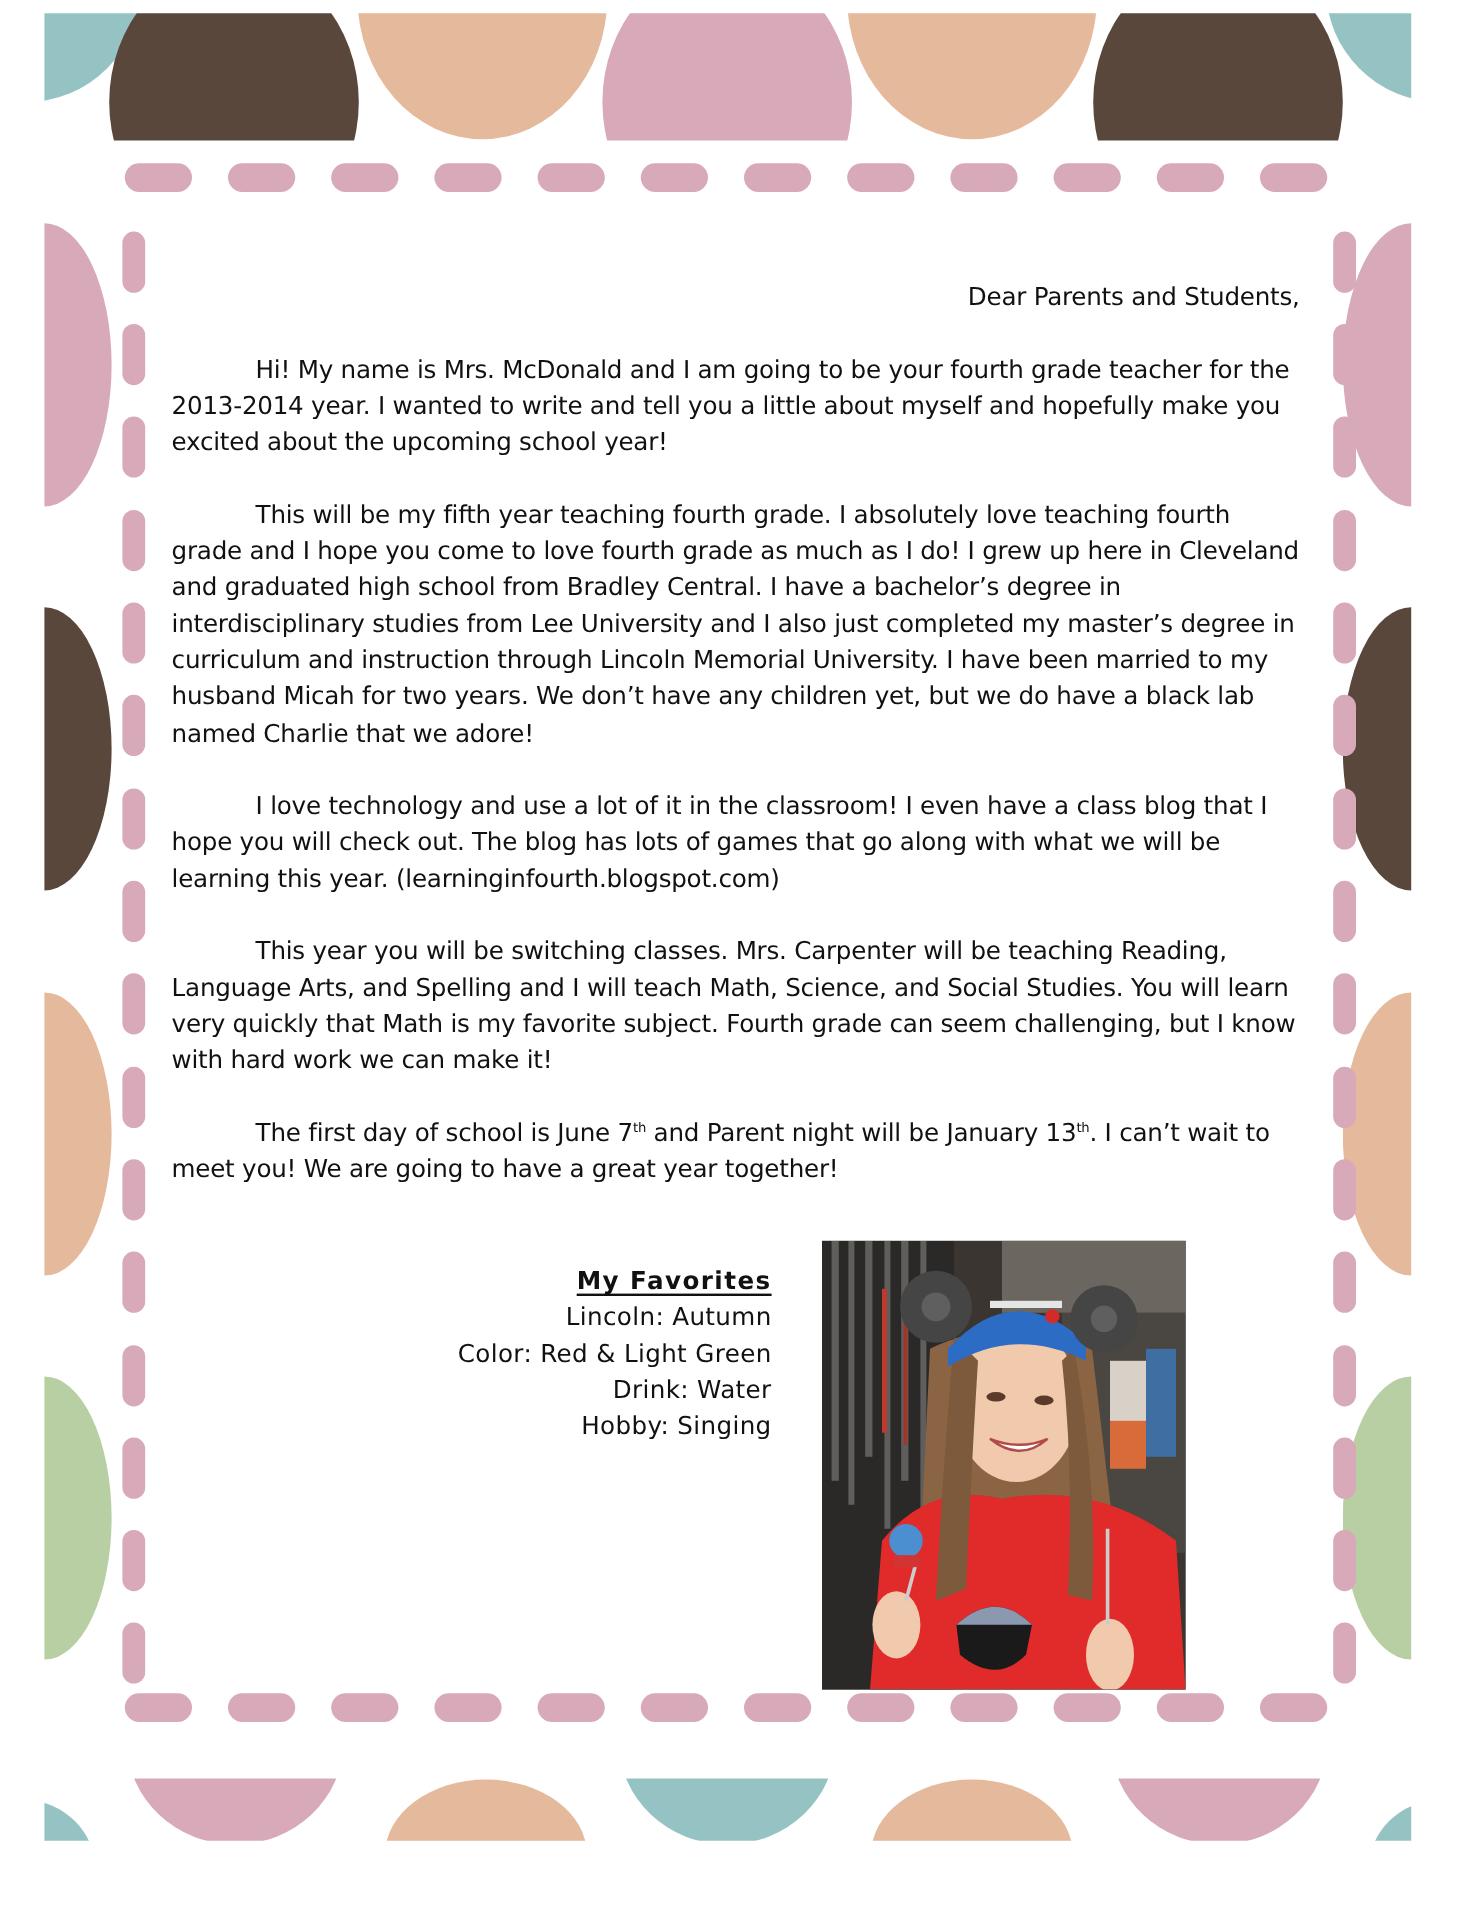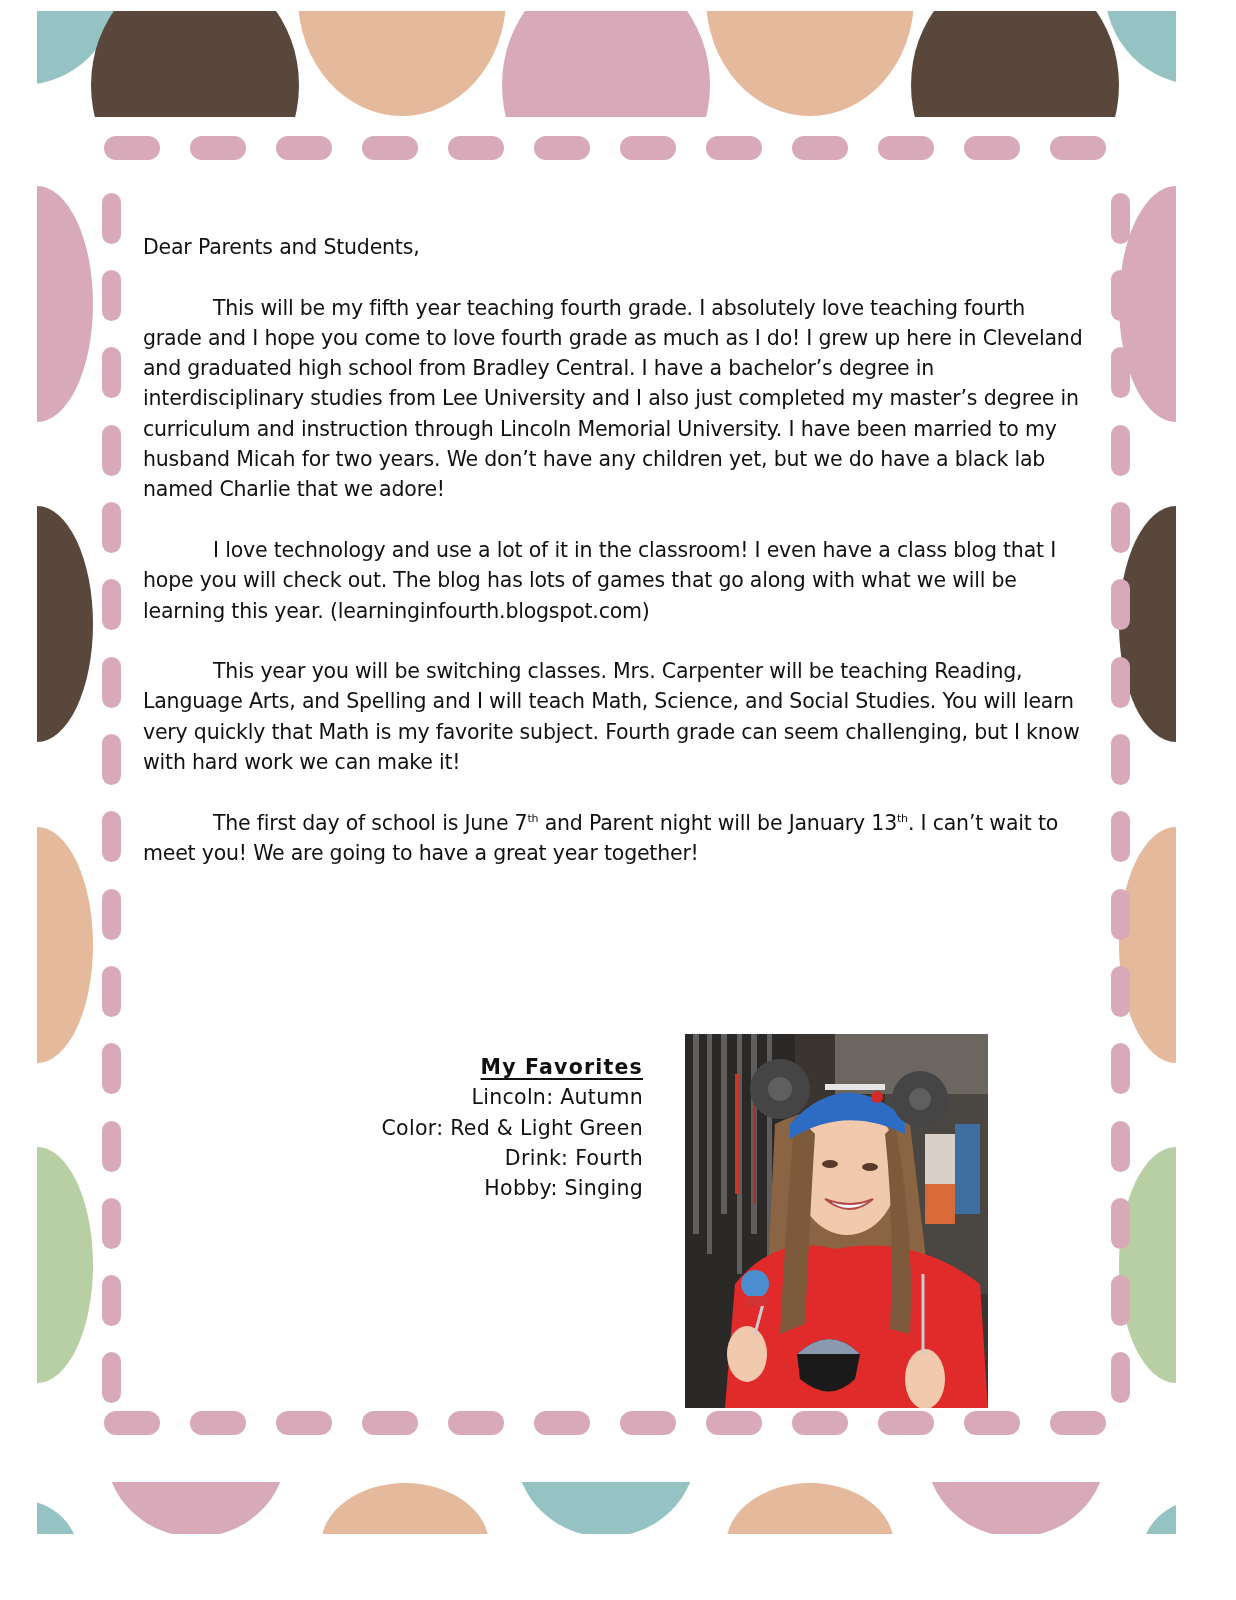--- a/index.html
+++ b/index.html
@@ -5,21 +5,21 @@
     html, body { margin:0; padding:0; background:#ffffff; }
     body { width:1236px; height:1600px; position:relative; overflow:hidden; }
     #frame { position:absolute; left:0; top:0; width:1236px; height:1600px; }
     .letter {
       position:absolute; left:143px; top:232px; width:940px;
       font-family:"DejaVu Sans", sans-serif; font-size:20.5px; color:#111;
       line-height:30.3px; letter-spacing:-0.2px;
     }
     .letter p { margin:0 0 30.3px 0; }
     .indent { display:inline-block; width:70px; }
-    .greeting { margin-bottom:30.3px; }
+    .greeting { margin-bottom:30.3px;text-align:right; }
     sup { font-size:11px; line-height:0; vertical-align:super; }
     .lists { position:absolute; left:143px; top:1052px; width:500px;
       font-family:"DejaVu Sans", sans-serif; font-size:20.5px; color:#111; line-height:30.3px; letter-spacing:0.3px; }
     .heading { font-weight:bold; text-decoration:underline; letter-spacing:1.2px; text-underline-offset:4px; text-decoration-thickness:1.5px; }
     .list-block { margin-bottom:30.3px;text-align:right; }
     .photo { position:absolute; left:685px; top:1034px; width:303px; height:374px; overflow:hidden; background:#2a2622; }
   </style>
 </head>
 <body>
 
@@ -137,32 +137,33 @@
     <rect x="1111" y="1043" width="19" height="51" rx="9.5"></rect>
     <rect x="1111" y="1121" width="19" height="51" rx="9.5"></rect>
     <rect x="1111" y="1198" width="19" height="51" rx="9.5"></rect>
     <rect x="1111" y="1275" width="19" height="51" rx="9.5"></rect>
     <rect x="1111" y="1352" width="19" height="51" rx="9.5"></rect>
   </g>
 </svg>
 
 <div class="letter">
   <p class="greeting">Dear Parents and Students,</p>
+  <p><span class="indent"></span><span>Hi! My name is Mrs. McDonald and I am going to be your fourth grade teacher for the 2013-2014 year. I wanted to write and tell you a little about myself and hopefully make you excited about the upcoming school year!</span></p>
   <p><span class="indent"></span><span>This will be my fifth year teaching fourth grade. I absolutely love teaching fourth grade and I hope you come to love fourth grade as much as I do!  I grew up here in Cleveland and graduated high school from Bradley Central. I have a bachelor’s degree in interdisciplinary studies from Lee University and I also just completed my master’s degree in curriculum and instruction through Lincoln Memorial University. I have been married to my husband Micah for two years. We don’t have any children yet, but we do have a black lab named Charlie that we adore!</span></p>
   <p><span class="indent"></span><span>I love technology and use a lot of it in the classroom! I even have a class blog that I hope you will check out. The blog has lots of games that go along with what we will be learning this year. (learninginfourth.blogspot.com)</span></p>
   <p><span class="indent"></span><span>This year you will be switching classes. Mrs. Carpenter will be teaching Reading, Language Arts, and Spelling and I will teach Math, Science, and Social Studies. You will learn very quickly that Math is my favorite subject. Fourth grade can seem challenging, but I know with hard work we can make it!</span></p>
   <p><span class="indent"></span><span>The first day of school is June 7</span><sup>th</sup><span> and Parent night will be January 13</span><sup>th</sup><span>. I can’t wait to meet you! We are going to have a great year together!</span></p>
 </div>
 
 <div class="lists">
   <div class="list-block">
     <div class="heading">My Favorites</div>
     <div>Lincoln: Autumn</div>
     <div>Color: Red &amp; Light Green</div>
-    <div>Drink: Fourth</div>
+    <div>Drink: Water</div>
     <div>Hobby: Singing</div>
   </div>
 </div>
 
 <div class="photo" title="Teacher smiling wearing R2-D2 mouse-ear hat and red t-shirt">
   <svg width="303" height="374" viewBox="0 0 303 374" xmlns="http://www.w3.org/2000/svg">
     <rect width="303" height="374" fill="#3a3530"></rect>
 
     <rect x="0" y="0" width="110" height="374" fill="#2b2927"></rect>
     <g fill="#6d6c6a" opacity="0.8">

